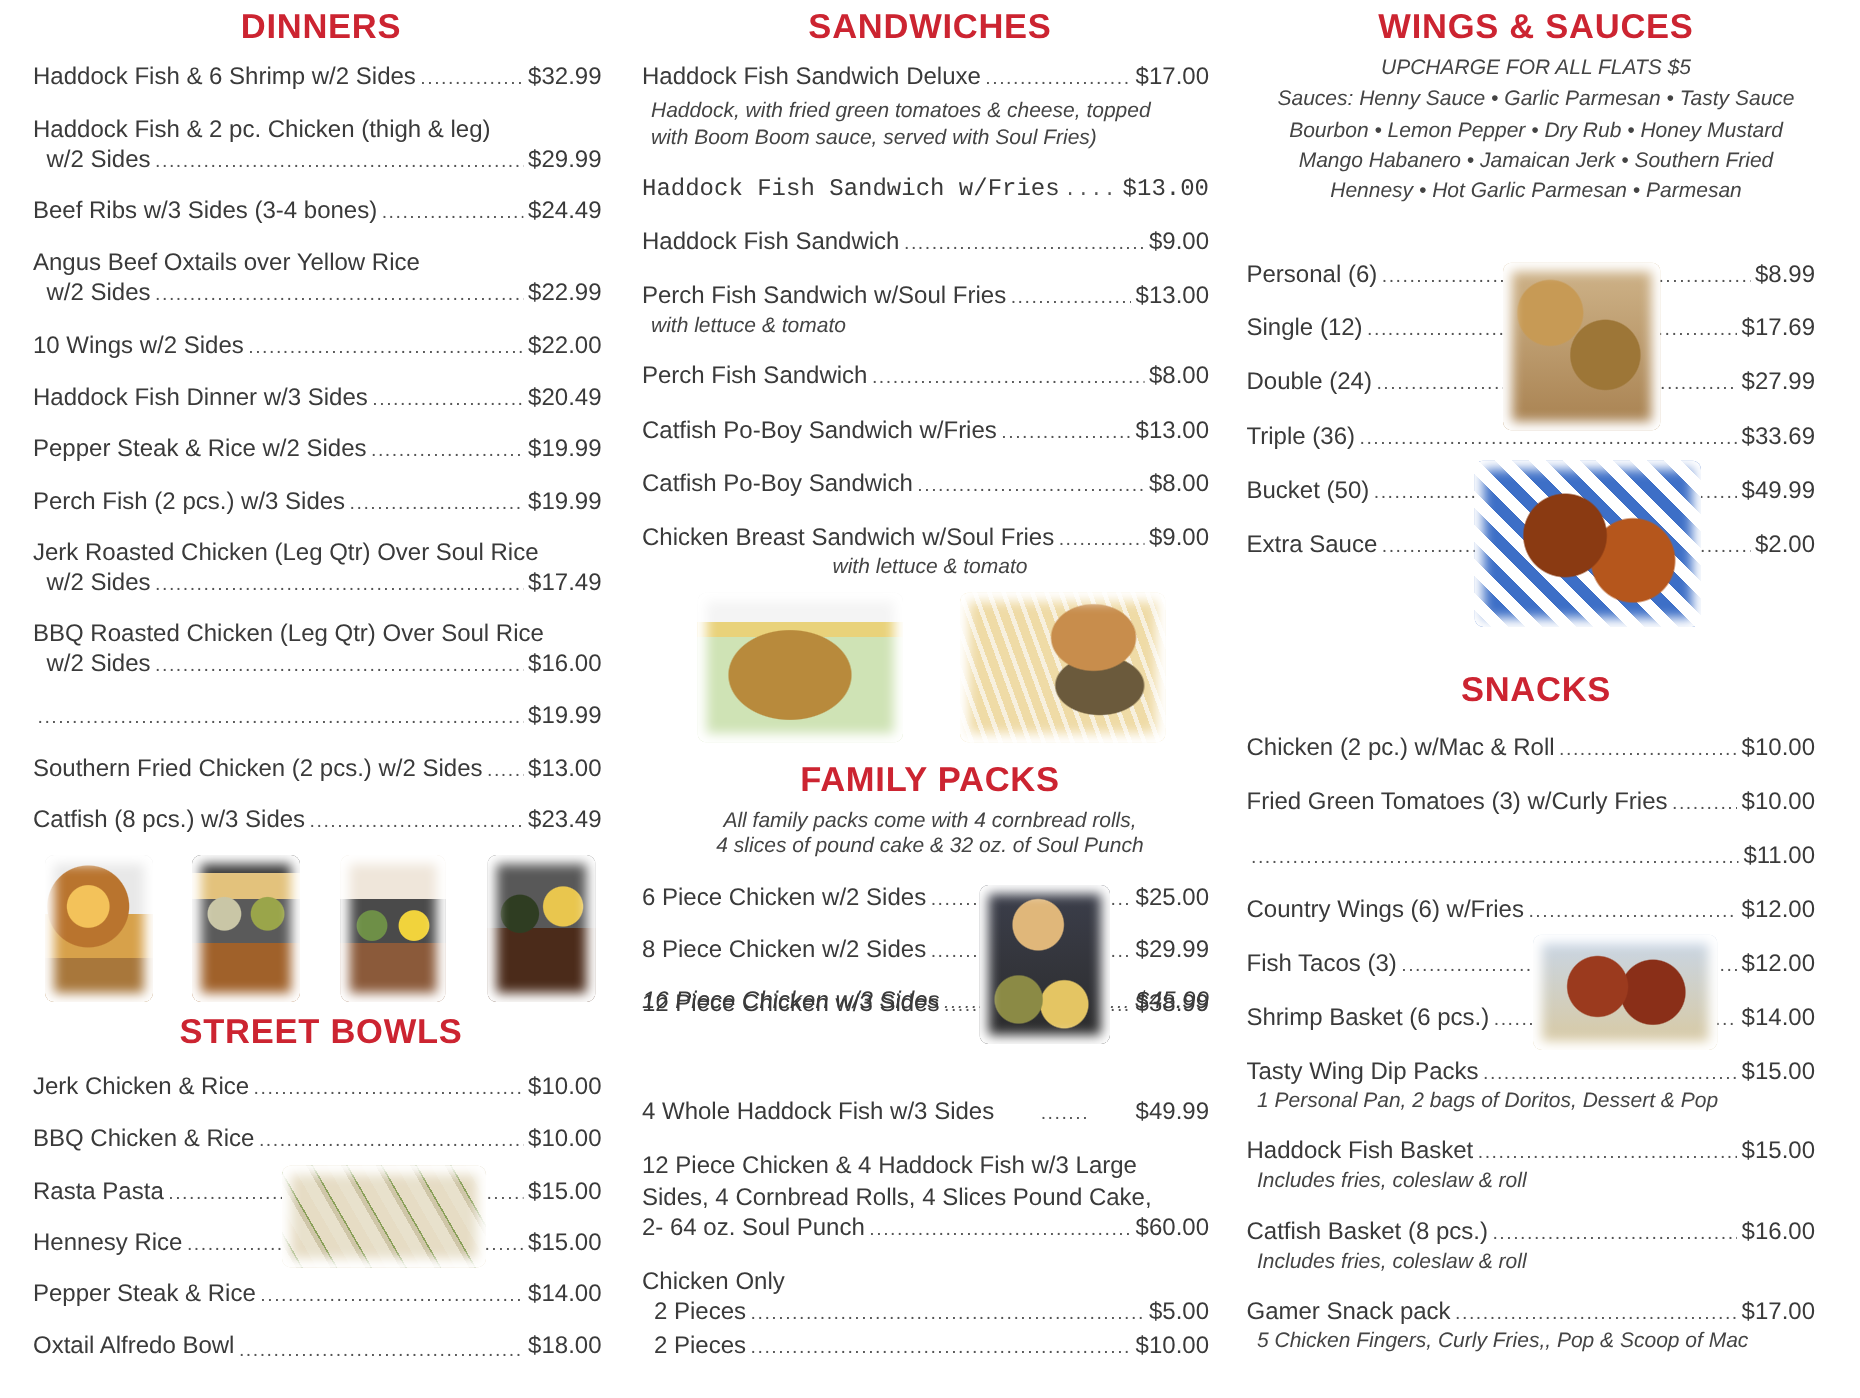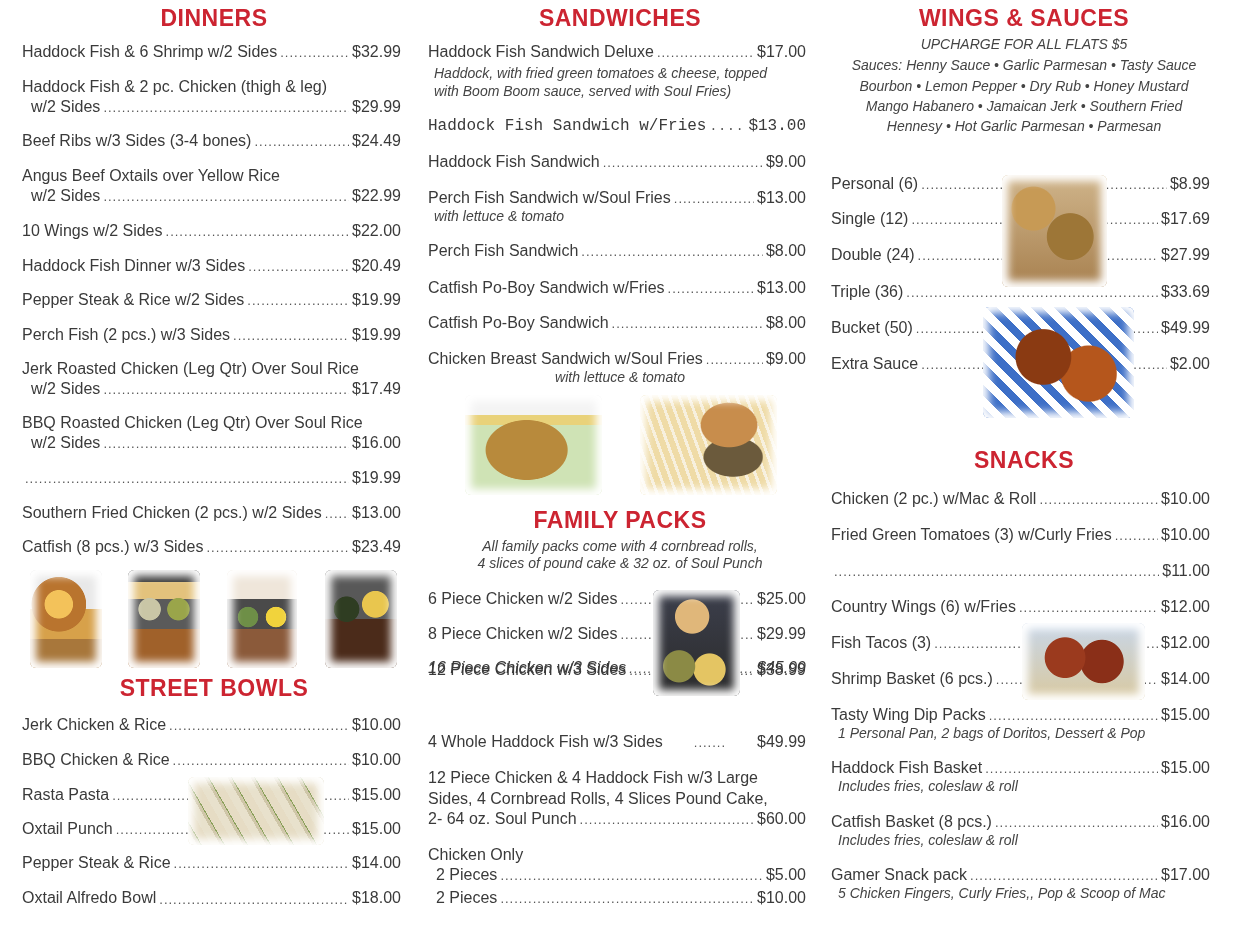--- a/index.html
+++ b/index.html
@@ -132,21 +132,21 @@
     <span class="name">BBQ Chicken &amp; Rice</span>
     <span class="dots"></span>
     <span class="price">$10.00</span>
   </div>
 <div class="row" style="left:22px;width:379px;top:795px;">
     <span class="name">Rasta Pasta</span>
     <span class="dots"></span>
     <span class="price">$15.00</span>
   </div>
 <div class="row" style="left:22px;width:379px;top:829px;">
-    <span class="name">Oxtail Punch</span>
+    <span class="name">Hennesy Rice</span>
     <span class="dots"></span>
     <span class="price">$15.00</span>
   </div>
 <div class="row" style="left:22px;width:379px;top:863px;">
     <span class="name">Pepper Steak &amp; Rice</span>
     <span class="dots"></span>
     <span class="price">$14.00</span>
   </div>
 <div class="row" style="left:22px;width:379px;top:898px;align-items:flex-end;">
     <span class="name">Oxtail Alfredo Bowl</span>

